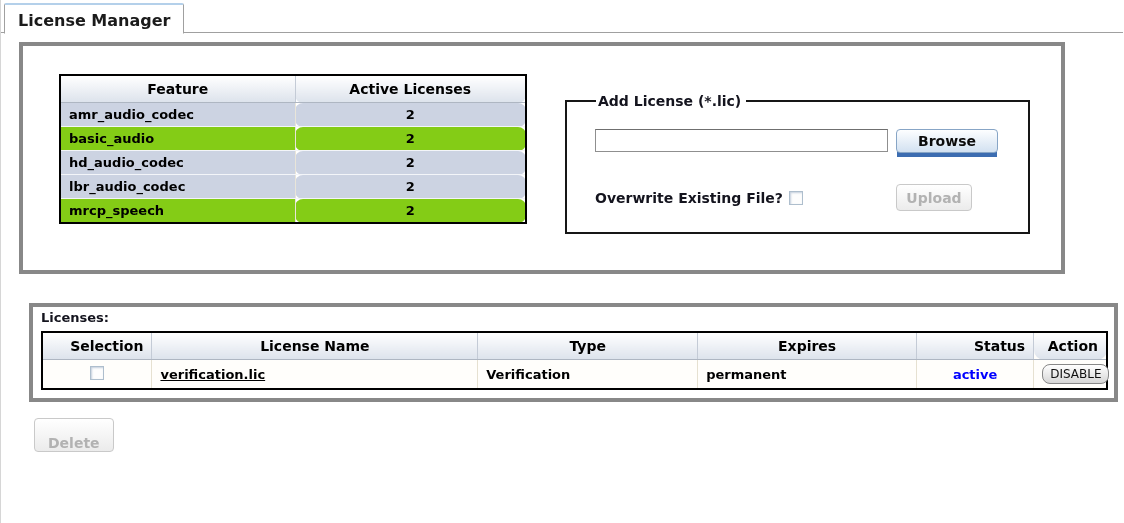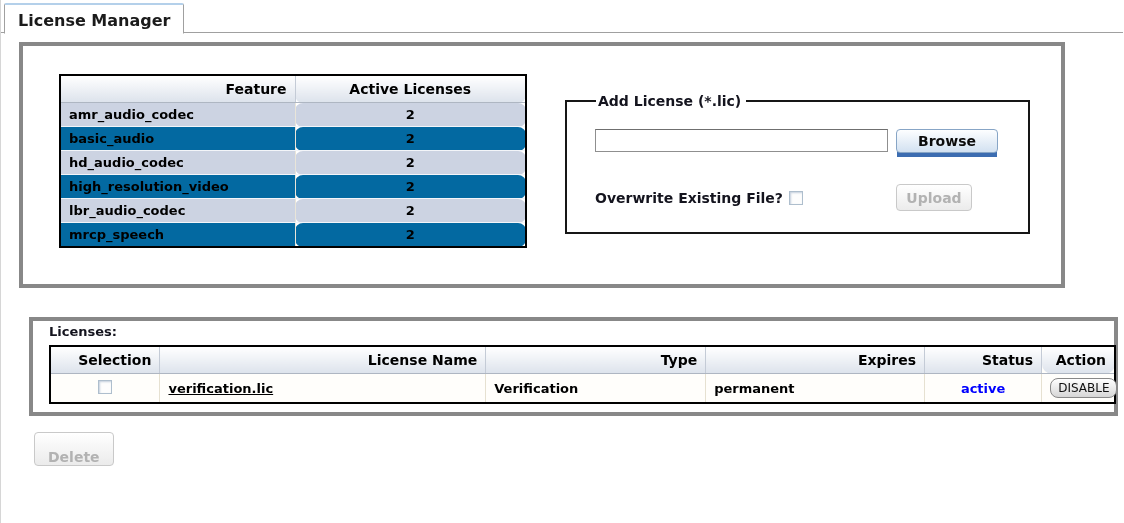--- a/index.html
+++ b/index.html
@@ -49,58 +49,58 @@
     border: 4px solid #888;
     background: #fff;
     padding: 28px 0 36px 36px;
     display: flex;
   }
   .panel-bottom {
     margin: 29px 0 0 28px;
     width: 1089px;
     border: 4px solid #888;
     background: #fff;
-    padding: 3px 7px 8px 16px;
+    padding: 3px 7px 8px 8px;
   }
   .section-title {
     font-size: 13px;
     font-weight: bold;
     color: #14141e;
     margin-bottom: 6px;
   }
 
   
   table { border-collapse: collapse; }
   .features-table {
     width: 468px;
     border: 2px solid #000;
     table-layout: fixed;
   }
   .features-table th, .licenses-table th {
     background: linear-gradient(#ffffff, #dde3ec);
     font-size: 14px;
     font-weight: bold;
-    text-align: right;
+    text-align: center;
     padding: 5px 8px;
     border-right: 1px solid #c4cbd6;
     border-bottom: 1px solid #aeb6c2;
     white-space: nowrap;
   }
   .features-table th:last-child, .licenses-table th:last-child { border-right: none; }
   .features-table td {
     font-weight: bold;
     padding: 4px 8px;
     border-bottom: 1px solid #f3f5f9;
     border-right: 1px solid #e9e5d9;
     white-space: nowrap;
     overflow: hidden;
   }
   .features-table td:last-child { border-right: none; }
   .features-table tr.odd td  { background: #ccd3e2; }
-  .features-table tr.even td { background: #0369a1; }
+  .features-table tr.even td { background: #84cc16; }
   .features-table .col-feature { width: 235px; }
   .features-table td.num, .features-table th.center { text-align: center; border-radius: 8px; }
 
   
   .add-license-col { margin-left: 38px; }
   .add-fieldset {
     margin-top: 19px;
     width: 465px;
     height: 141px;
     border: 2px solid #161616;
@@ -240,24 +240,20 @@
           <tr class="odd">
             <td>amr_audio_codec</td>
             <td class="num">2</td>
           </tr>
           <tr class="even">
             <td>basic_audio</td>
             <td class="num">2</td>
           </tr>
           <tr class="odd">
             <td>hd_audio_codec</td>
-            <td class="num">2</td>
-          </tr>
-          <tr class="even">
-            <td>high_resolution_video</td>
             <td class="num">2</td>
           </tr>
           <tr class="odd">
             <td>lbr_audio_codec</td>
             <td class="num">2</td>
           </tr>
           <tr class="even">
             <td>mrcp_speech</td>
             <td class="num">2</td>
           </tr>

